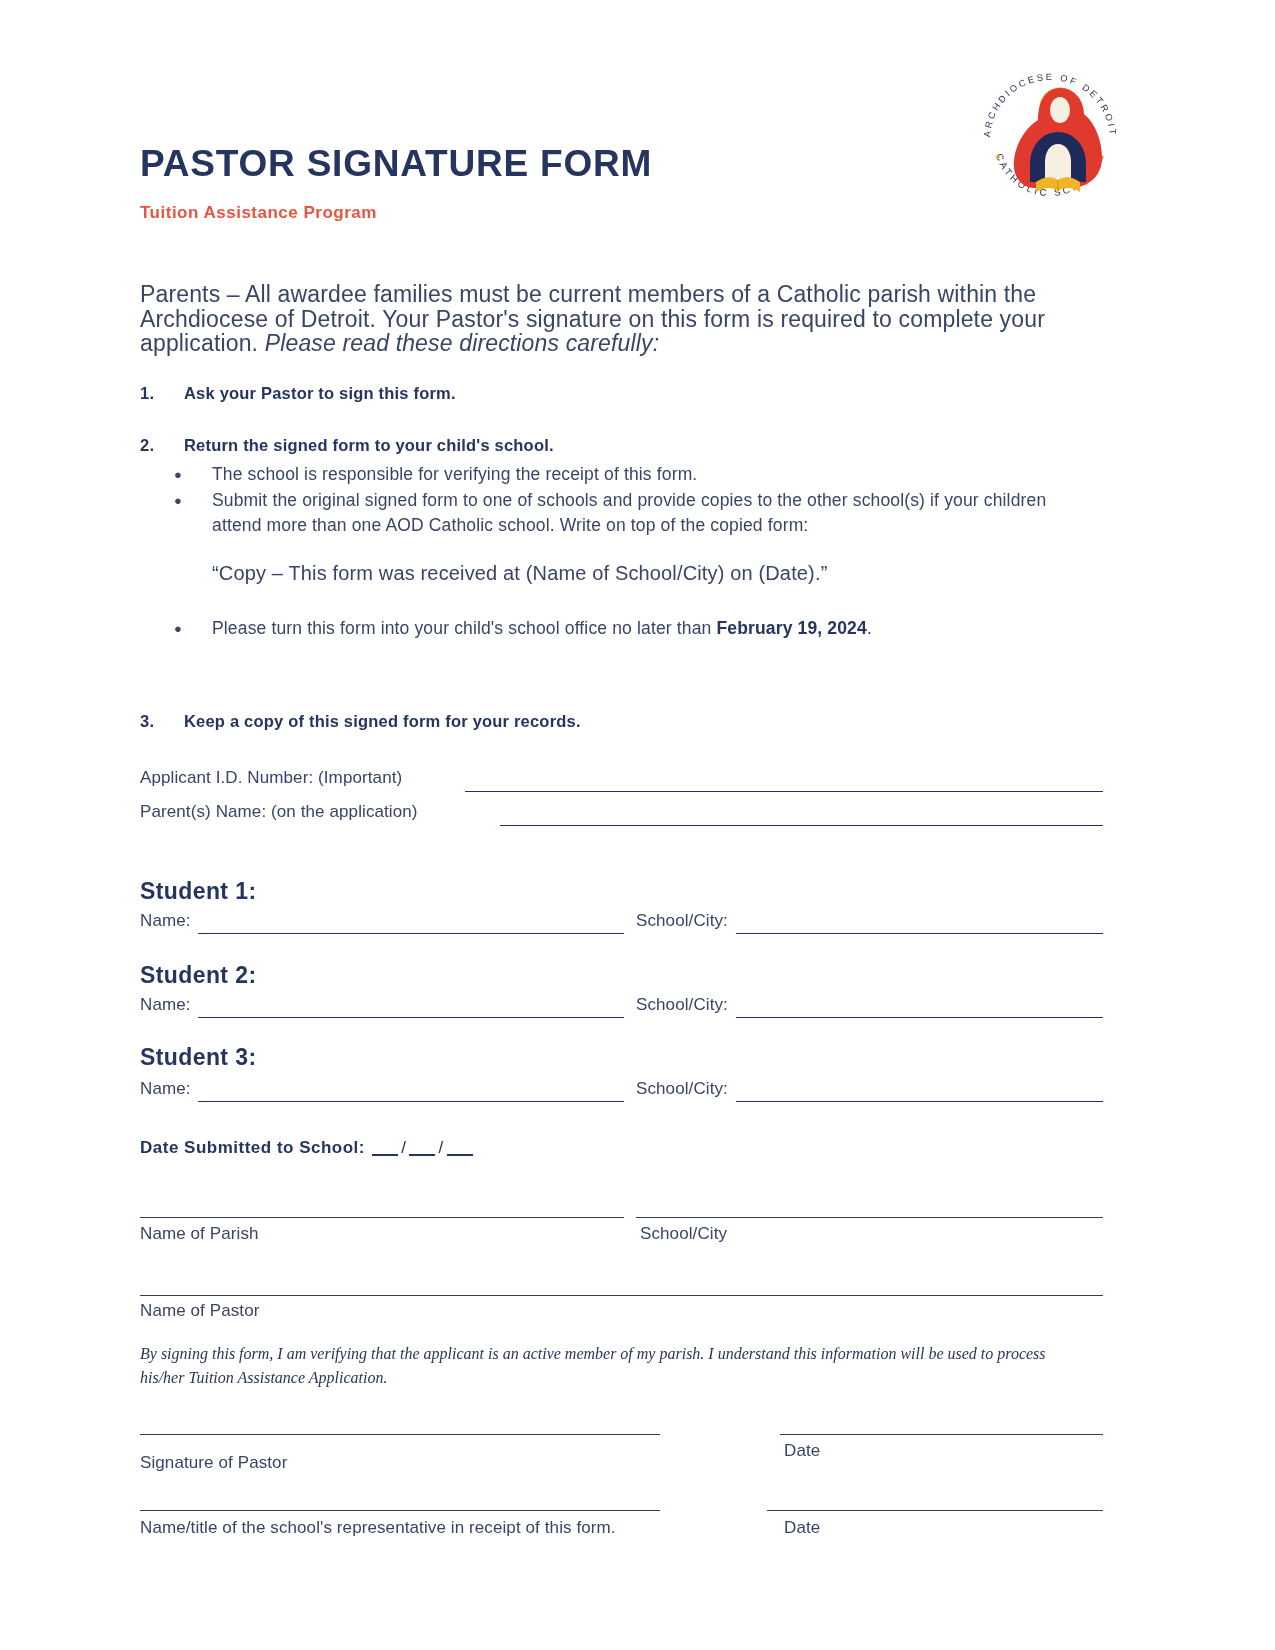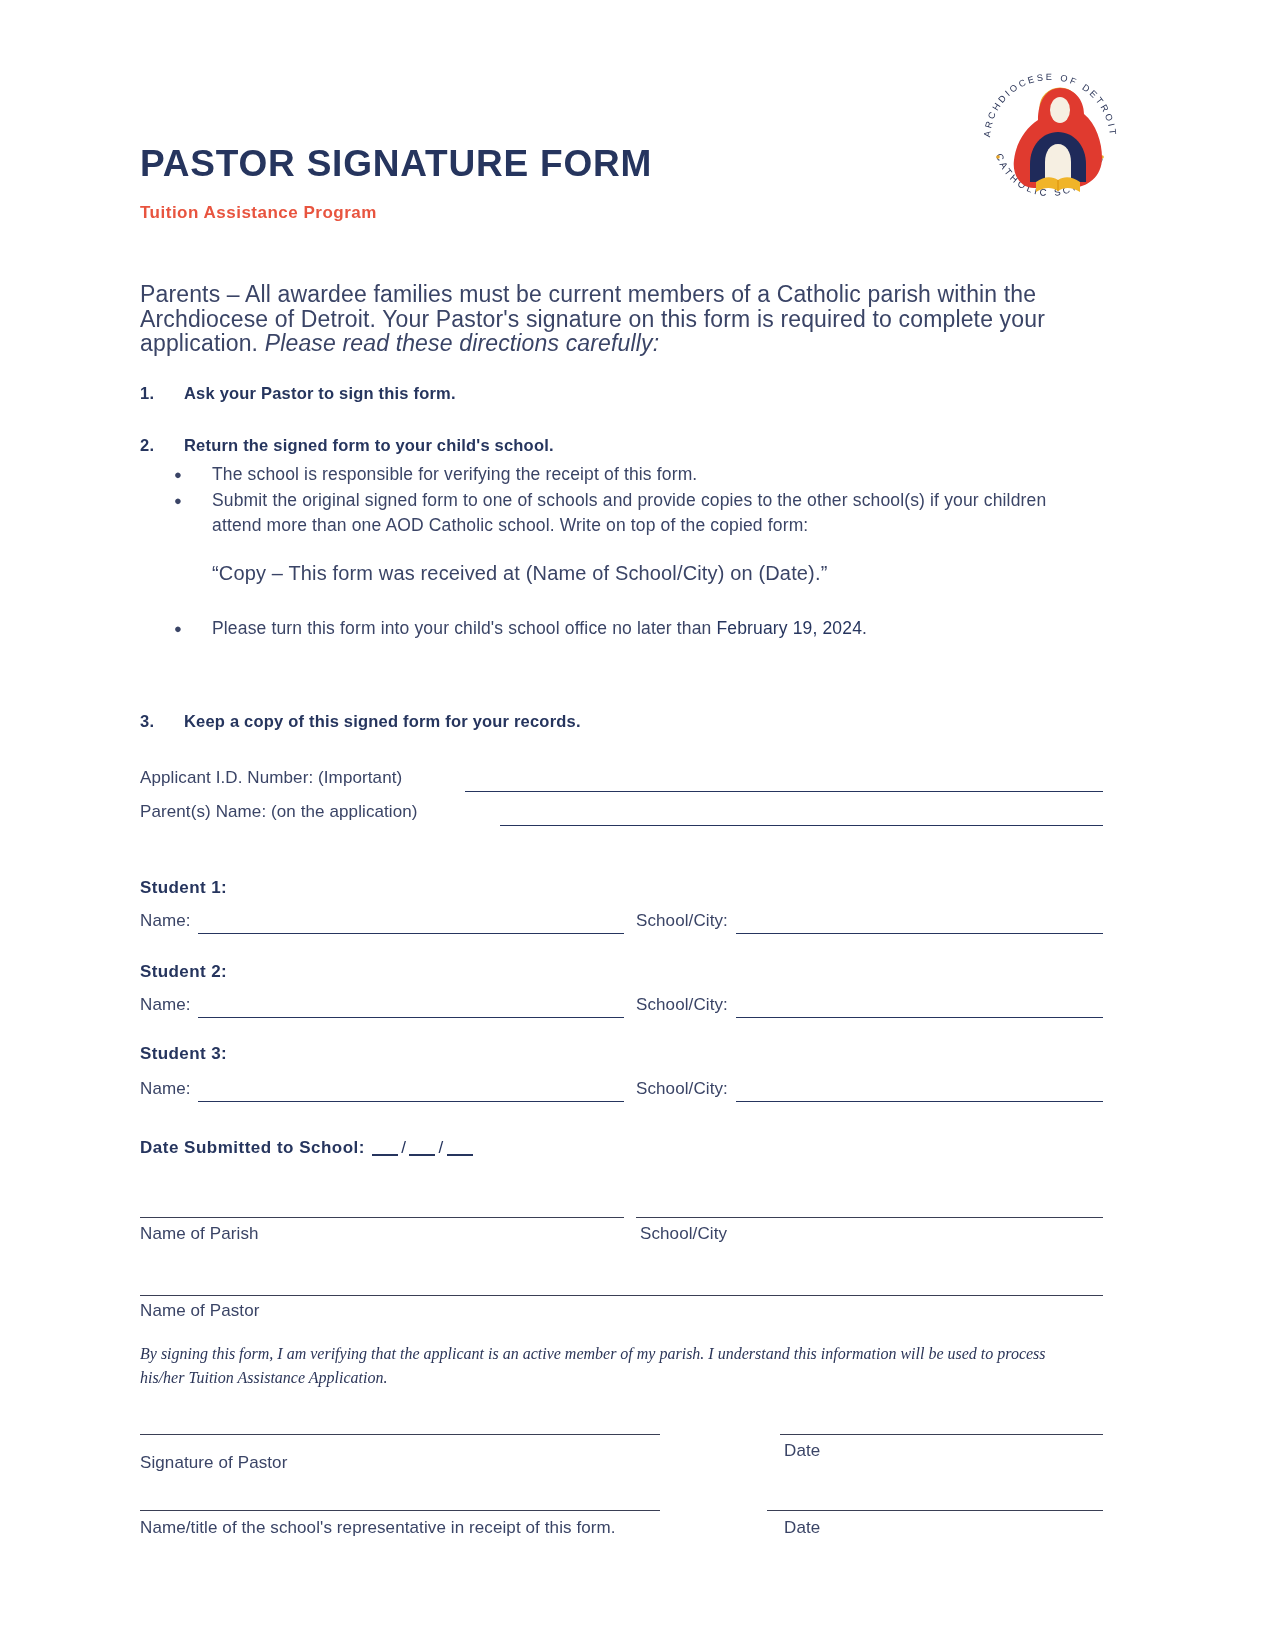--- a/index.html
+++ b/index.html
@@ -113,21 +113,21 @@
     font-size: 13px;
     color: #3a4466;
   }
   .bullet .btxt {
     display: block;
     margin-left: 38px;
   }
   #bullet1 { left: 160px; top: 452px; width: 900px; }
   #bullet2 { left: 160px; top: 478px; width: 890px; }
   #bullet3 { left: 160px; top: 606px; width: 900px; }
-  #bullet3 b { font-weight: normal; color: #26355e; }
+  #bullet3 b { font-weight: bold; color: #26355e; }
 
   .quoteline {
     position: absolute;
     left: 198px;
     top: 552px;
     width: 860px;
     font-size: 20px;
     color: #3a4466;
     letter-spacing: 0.15px;
   }
@@ -147,21 +147,21 @@
   }
   .rule.thin { border-bottom: 1.1px solid #3a3f55; }
 
   #lbl-appid { left: 126px; top: 758px; }
   #rule-appid { left: 451px; top: 781px; width: 638px; }
   #lbl-parent { left: 126px; top: 792px; }
   #rule-parent { left: 486px; top: 815px; width: 603px; }
 
   .student-head {
     position: absolute;
-    font-size: 17px;
+    font-size: 23px;
     font-weight: bold;
     color: #26355e;
     letter-spacing: 0.4px;
   }
   #stu1 { left: 126px; top: 868px; }
   #stu2 { left: 126px; top: 952px; }
   #stu3 { left: 126px; top: 1034px; }
 
   #nm1 { left: 126px; top: 901px; }
   #nm2 { left: 126px; top: 985px; }

